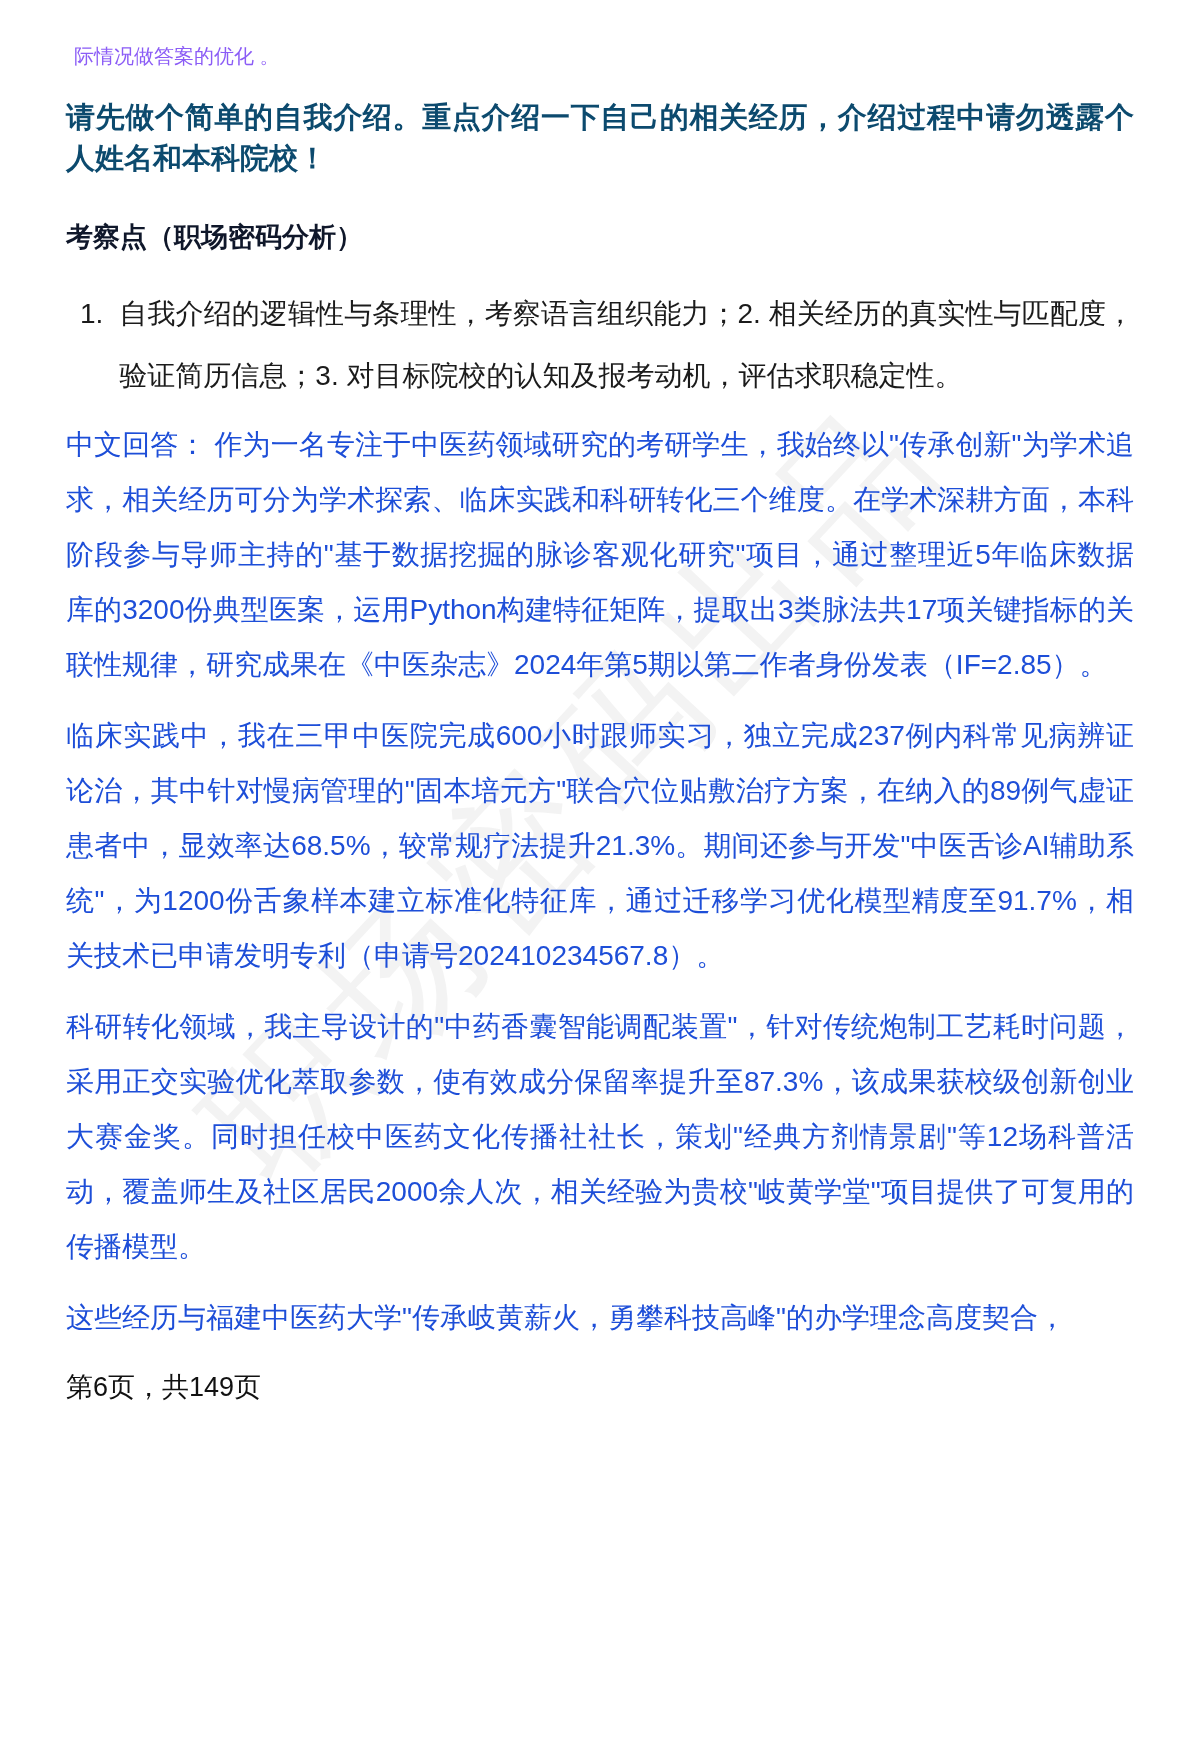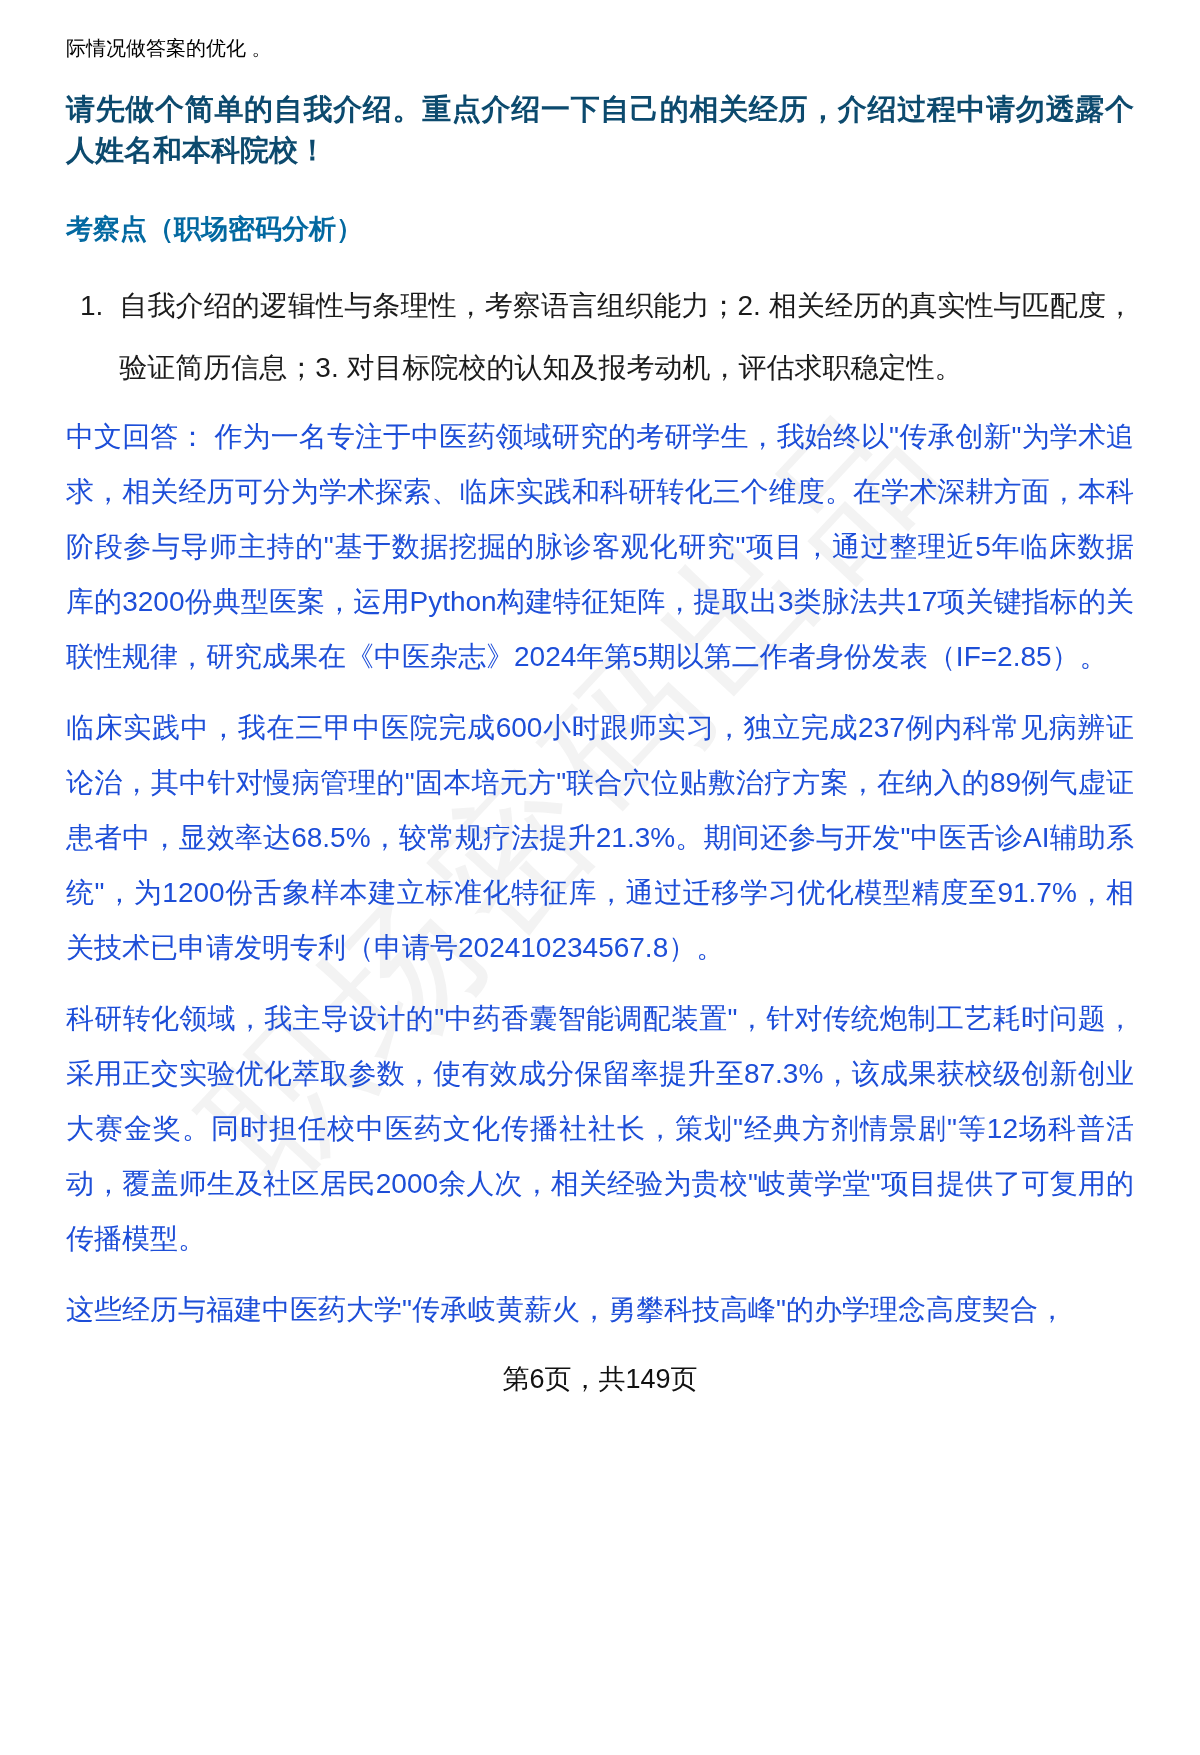--- a/index.html
+++ b/index.html
@@ -28,40 +28,40 @@
     z-index: 0;
     pointer-events: none;
     user-select: none;
   }
   .content {
     position: relative;
     z-index: 1;
     padding: 34px 66px 0 66px;
   }
   .note {
-    margin: 0;
+    margin: 8px;
     font-size: 20px;
     line-height: 29px;
-    color: #000000;
+    color: #8b5cf6;
     text-align: justify;
   }
   .question {
     margin: 26px 0 0 0;
     font-size: 29px;
     line-height: 41px;
     font-weight: bold;
     color: #0c4a6e;
     text-align: justify;
   }
   .section-heading {
     margin: 40px 0 0 0;
     font-size: 27px;
     line-height: 36px;
     font-weight: bold;
-    color: #0369a1;
+    color: #0f172a;
   }
   .points {
     display: flex;
     margin: 28px 0 0 0;
     padding-left: 14px;
     font-size: 28px;
     line-height: 62px;
     color: #1b1b1b;
   }
   .points .marker {
@@ -80,21 +80,21 @@
     text-align: justify;
   }
   .para.first {
     margin-top: 10px;
   }
   .footer {
     margin: 24px 0 0 0;
     font-size: 27px;
     line-height: 36px;
     color: #111111;
-    text-align: center;
+    text-align: left;
   }
 </style>
 </head>
 <body>
 
 <div class="page">
 
   <div class="watermark">职场密码出品</div>
 
   <div class="content">

